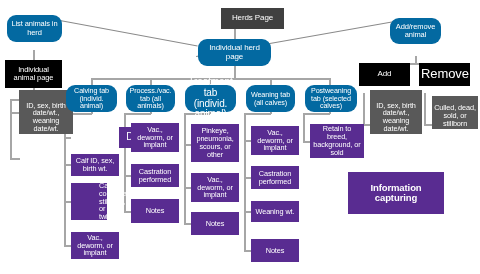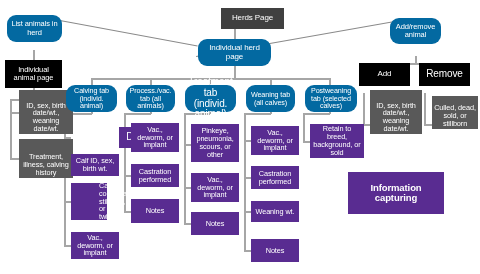--- a/index.html
+++ b/index.html
@@ -140,23 +140,20 @@
   </div>
 
   <div class="node black" style="left:5px; top:60px; width:57px; height:28px; font-size:7.5px;">
     <span>Individual animal page</span>
   </div>
 
   <div class="node gray" style="left:19px; top:90px; width:54px; height:44px; font-size:7.3px;">
     <span>ID, sex, birth date/wt., weaning date/wt.</span>
   </div>
 
-  <div class="node gray" style="left:19px; top:139px; width:54px; height:39px; font-size:7.3px;">
-    <span>Treatment, illness, calving history</span>
-  </div>
 
   <div class="node blue" style="left:66px; top:85px; width:51px; height:27px; font-size:7.2px;">
     <span>Calving tab (individ. animal)</span>
   </div>
 
   <div class="node blue" style="left:126px; top:85px; width:49px; height:27px; font-size:7.2px;">
     <span>Process./vac. tab (all animals)</span>
   </div>
 
   <div class="node blue" style="left:185px; top:85px; width:51px; height:27px; font-size:10px;">
@@ -232,21 +229,21 @@
   </div>
 
   <div class="node blue" style="left:390px; top:18px; width:51px; height:26px; font-size:7.5px;">
     <span>Add/remove animal</span>
   </div>
 
   <div class="node black" style="left:359px; top:63px; width:51px; height:23px; font-size:8px;">
     <span>Add</span>
   </div>
 
-  <div class="node black" style="left:419px; top:63px; width:51px; height:23px; font-size:10px;">
+  <div class="node black" style="left:419px; top:63px; width:51px; height:23px; font-size:13px;">
     <span>Remove</span>
   </div>
 
   <div class="node gray" style="left:370px; top:90px; width:52px; height:44px; font-size:7.3px;">
     <span>ID, sex, birth date/wt., weaning date/wt.</span>
   </div>
 
   <div class="node gray" style="left:432px; top:96px; width:46px; height:33px; font-size:7.3px;">
     <span>Culled, dead, sold, or stillborn</span>
   </div>

